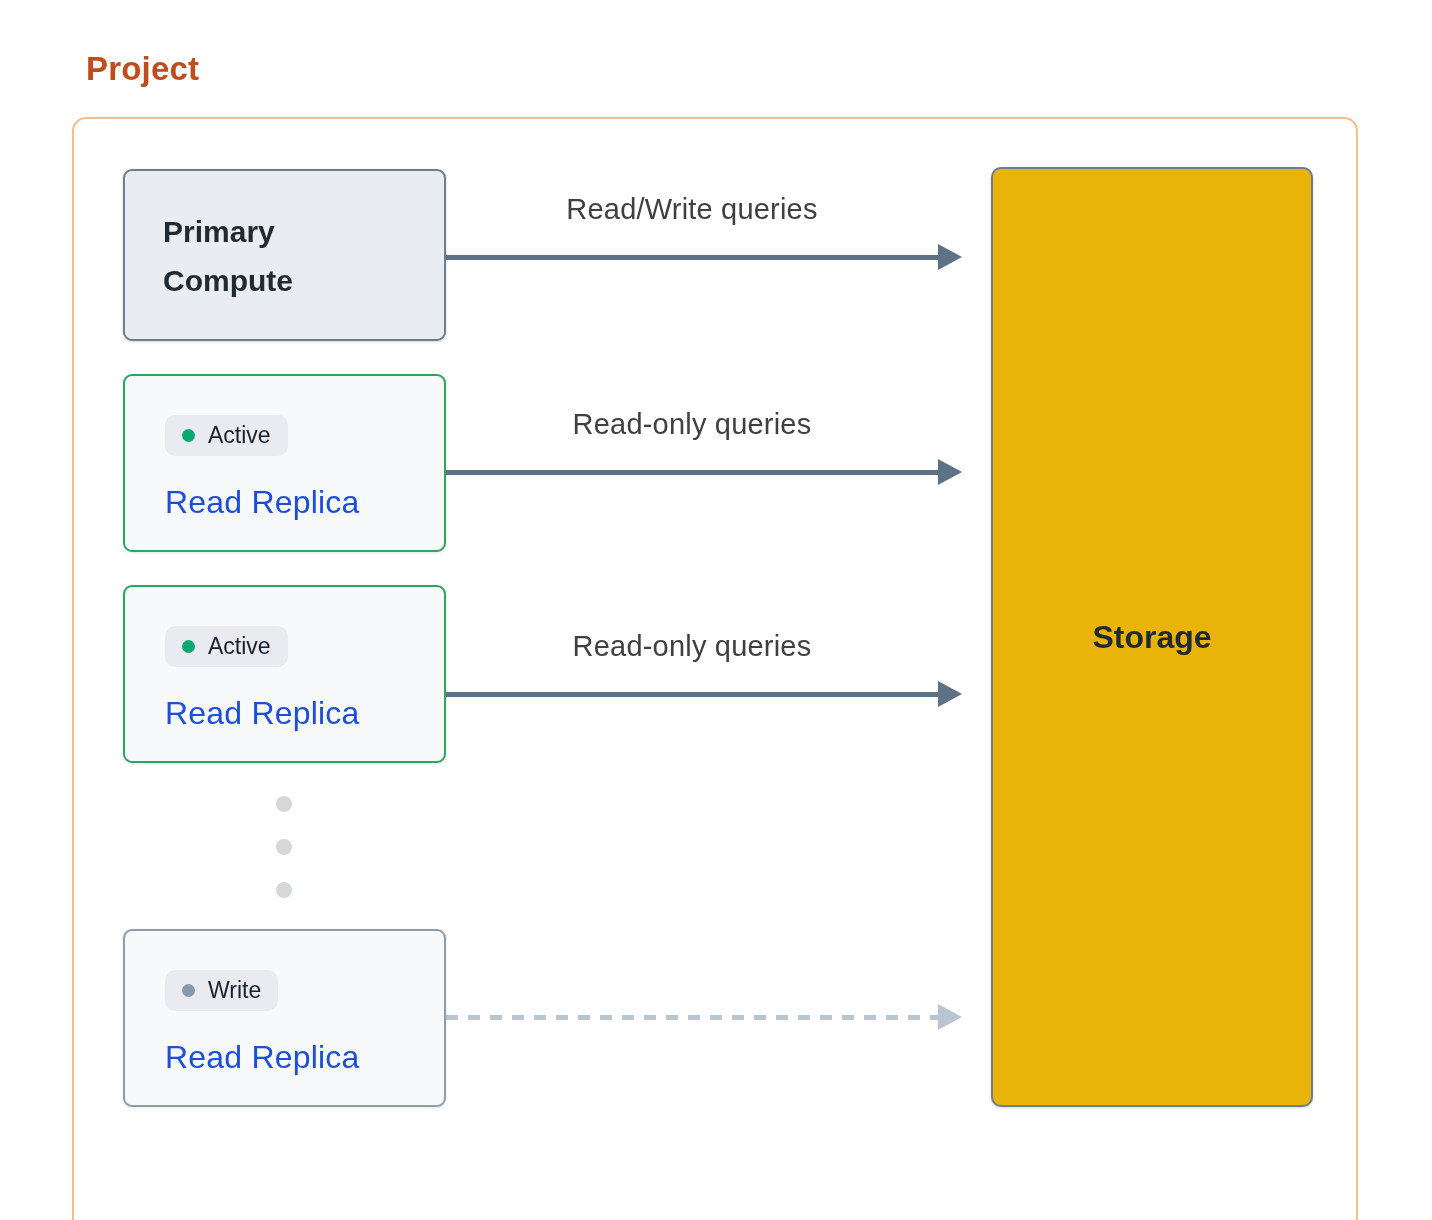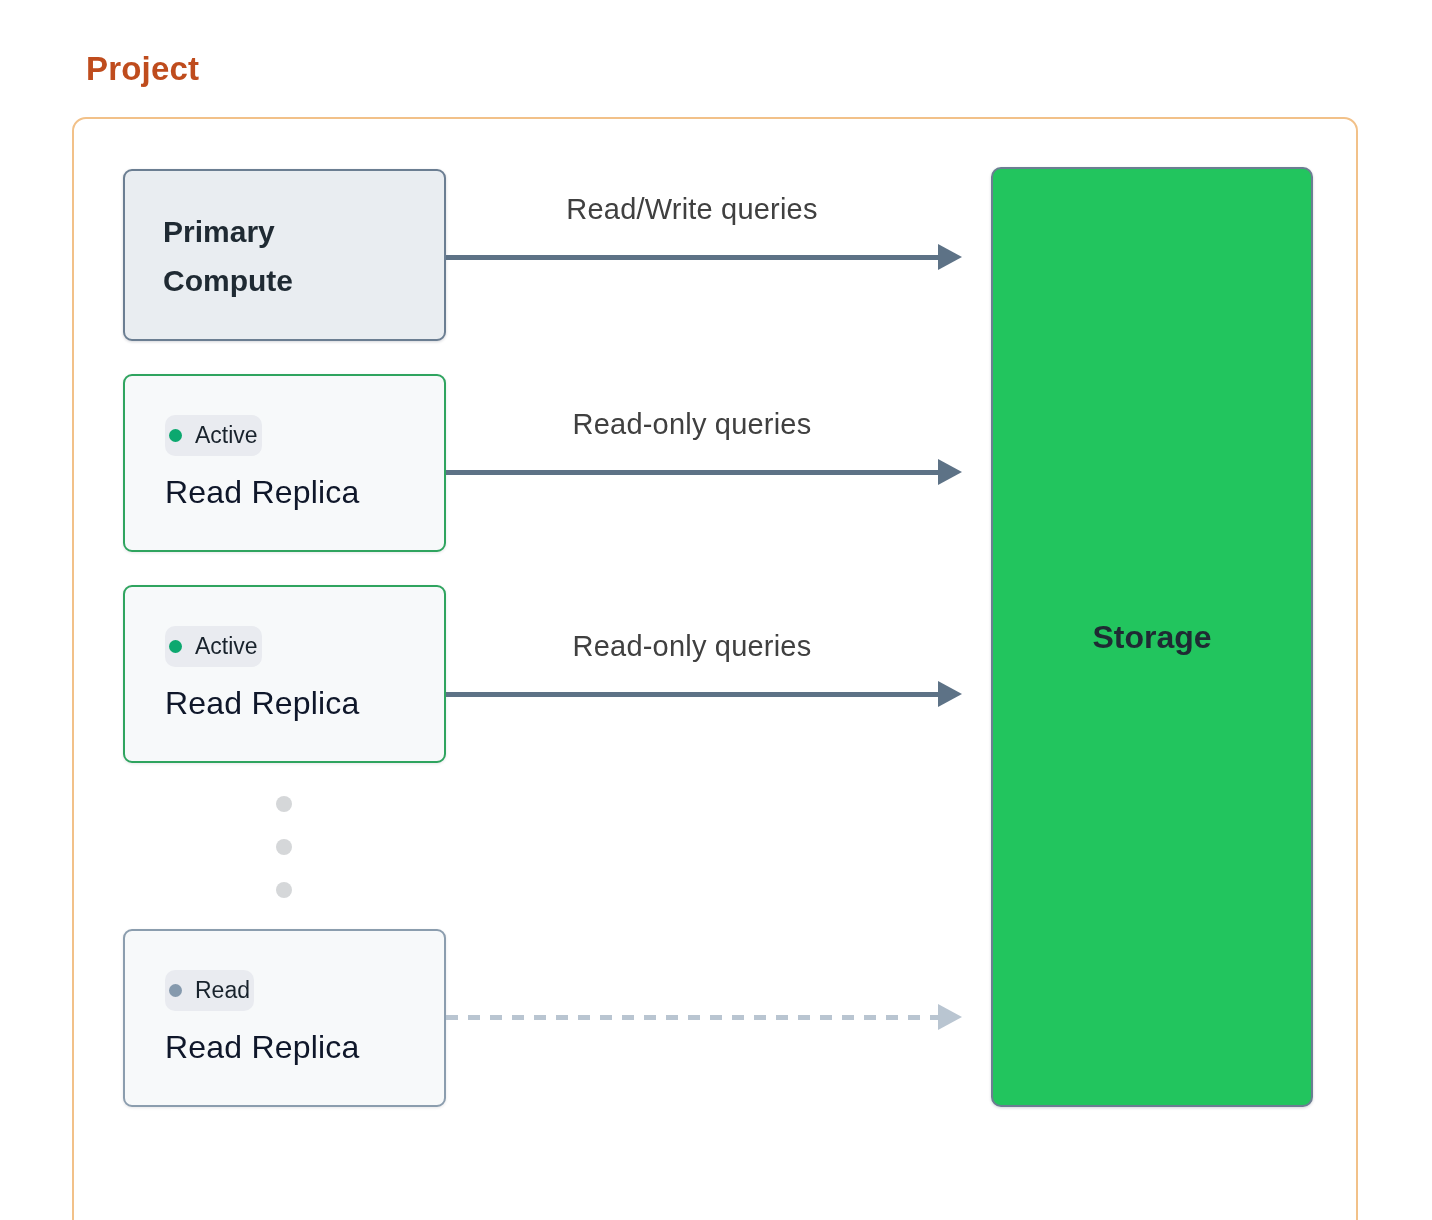--- a/index.html
+++ b/index.html
@@ -32,32 +32,32 @@
     left:49px;width:323px;height:178px;
     background:#f7f9fa;
     box-shadow:0 1px 3px rgba(15,23,42,.10);
     padding:39px 0 0 40px;
   }
   .replica-1{top:255px;border:2px solid #2fa45f;}
   .replica-2{top:466px;border:2px solid #2fa45f;}
   .replica-idle{top:810px;border:2px solid #8b9dae;}
   .badge{
     display:inline-flex;align-items:center;gap:13px;
-    background:#e9ebf0;border-radius:10px;padding:7px 4px;
+    background:#e9ebf0;border-radius:10px;padding:7px 17px;
   }
   .badge-text{font-size:23px;color:#18222c;}
   .dot{width:13px;height:13px;border-radius:50%;}
   .dot-active{background:#0ca86f;}
   .dot-idle{background:#8599ad;}
   .replica-title{
-    margin-top:18px;font-size:32px;color:#0f172a;letter-spacing:.2px;
+    margin-top:28px;font-size:32px;color:#1d4ed8;letter-spacing:.2px;
   }
   .node-storage{
     left:917px;top:48px;width:322px;height:940px;
-    background:#22c55e;border:2px solid #6b7e92;border-radius:10px;
+    background:#eab308;border:2px solid #6b7e92;border-radius:10px;
     box-shadow:0 1px 3px rgba(15,23,42,.18);
     display:flex;align-items:center;justify-content:center;
   }
   .storage-label{font-size:32px;font-weight:700;color:#1f2a33;}
   
   .edge{position:absolute;left:372px;width:516px;height:72px;}
   .edge-label{
     position:absolute;left:0;right:24px;bottom:44px;text-align:center;
     font-size:29px;color:#404040;letter-spacing:.2px;white-space:nowrap;
   }
@@ -131,21 +131,21 @@
 
   <div class="ellipsis">
     <div class="e-dot"></div>
     <div class="e-dot"></div>
     <div class="e-dot"></div>
   </div>
 
   <div class="node node-replica replica-idle">
     <div class="badge">
       <span class="dot dot-idle"></span>
-      <span class="badge-text">Read</span>
+      <span class="badge-text">Write</span>
     </div>
     <div class="replica-title">Read Replica</div>
   </div>
 
   <div class="edge edge-4">
     <div class="edge-line dashed"></div>
     <div class="edge-head dashed"></div>
   </div>
 
   <div class="node node-storage">

